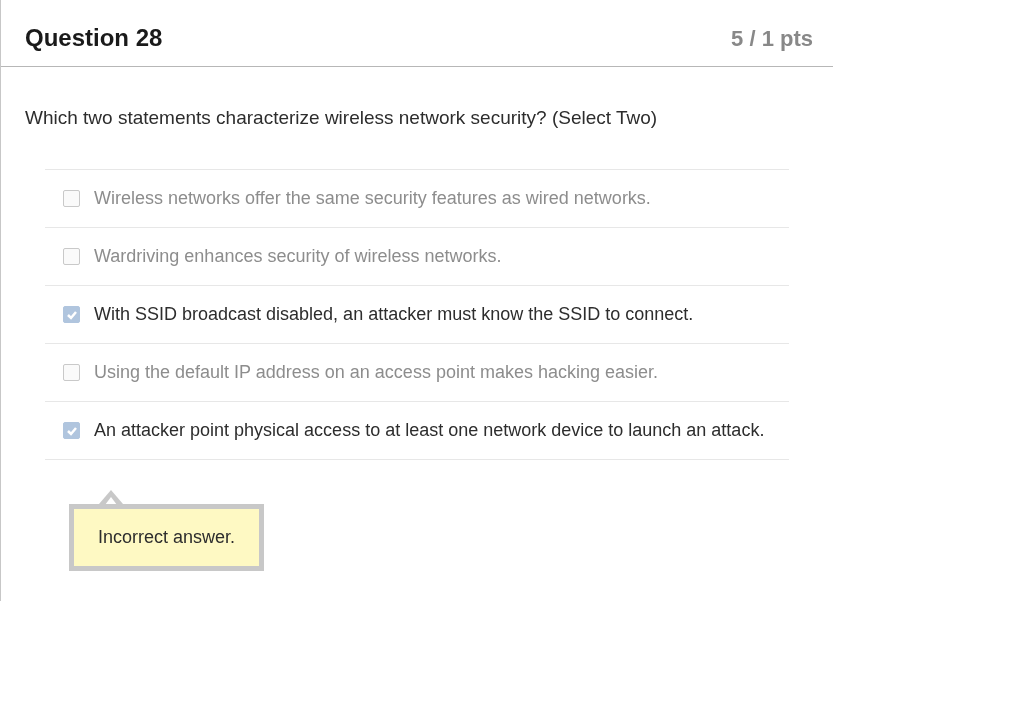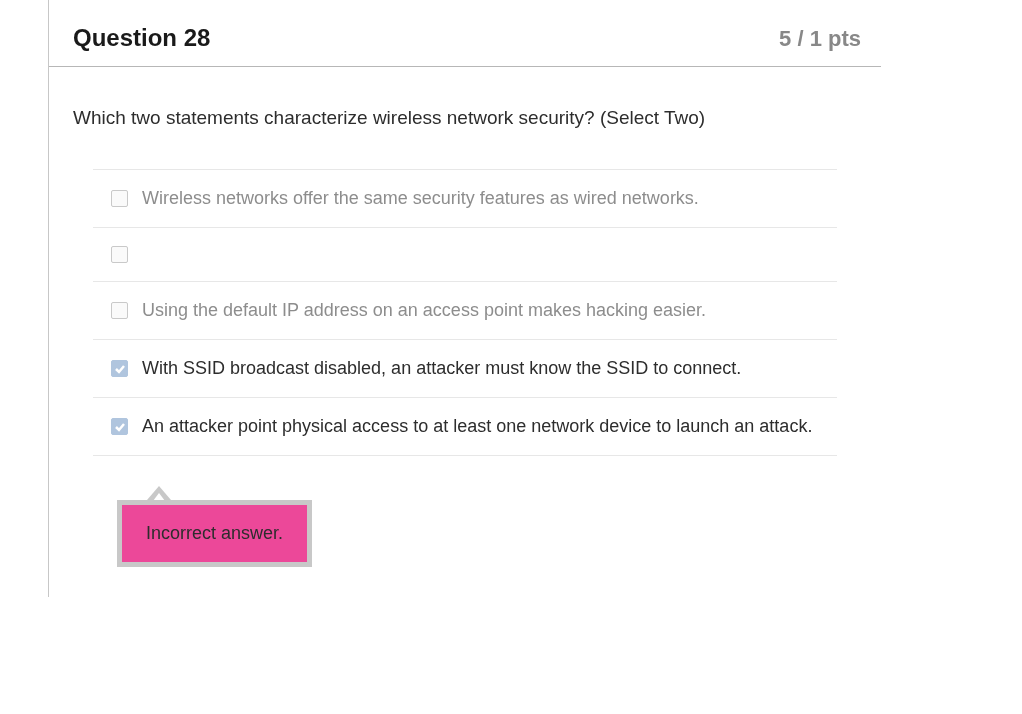--- a/index.html
+++ b/index.html
@@ -7,21 +7,20 @@
     margin: 0;
     padding: 0;
     font-family: "Helvetica Neue", Helvetica, Arial, sans-serif;
     background: #fff;
     color: #2d2d2d;
   }
   .quiz-container {
     width: 833px;
     border-left: 1px solid #c7c7c7;
     padding-bottom: 30px;
-    margin-left: 48px;
   }
   .question-header {
     display: flex;
     justify-content: space-between;
     align-items: baseline;
     padding: 24px 20px 14px 24px;
     border-bottom: 1px solid #b7b7b7;
   }
   .question-title {
     font-size: 24px;
@@ -93,21 +92,21 @@
   .feedback-wrap {
     margin: 44px 0 0 44px;
     position: relative;
     display: inline-block;
   }
   .feedback-box {
     border: 5px solid #c8c8c8;
     padding: 18px 24px;
     font-size: 18px;
     color: #2d2d2d;
-    background: #ec4899;
+    background: #fef9c3;
     position: relative;
   }
   .feedback-arrow {
     position: absolute;
     top: -14px;
     left: 30px;
     width: 0;
     height: 0;
     border-left: 12px solid transparent;
     border-right: 12px solid transparent;
@@ -144,36 +143,37 @@
         <span class="checkbox">
           
         </span>
         <span class="answer-text">Wireless networks offer the same security features as wired networks.</span>
       </div>
 
       <div class="answer-row unselected">
         <span class="checkbox">
           
         </span>
-      </div>
-
-      <div class="answer-row unselected">
-        <span class="checkbox">
-          
-        </span>
-        <span class="answer-text">Using the default IP address on an access point makes hacking easier.</span>
+        <span class="answer-text">Wardriving enhances security of wireless networks.</span>
       </div>
 
       <div class="answer-row selected">
         <span class="checkbox checked">
           <svg viewBox="0 0 12 12">
               <polyline points="2,6 5,9 10,3"></polyline>
             </svg>
         </span>
         <span class="answer-text">With SSID broadcast disabled, an attacker must know the SSID to connect.</span>
+      </div>
+
+      <div class="answer-row unselected">
+        <span class="checkbox">
+          
+        </span>
+        <span class="answer-text">Using the default IP address on an access point makes hacking easier.</span>
       </div>
 
       <div class="answer-row selected">
         <span class="checkbox checked">
           <svg viewBox="0 0 12 12">
               <polyline points="2,6 5,9 10,3"></polyline>
             </svg>
         </span>
         <span class="answer-text">An attacker point physical access to at least one network device to launch an attack.</span>
       </div>

